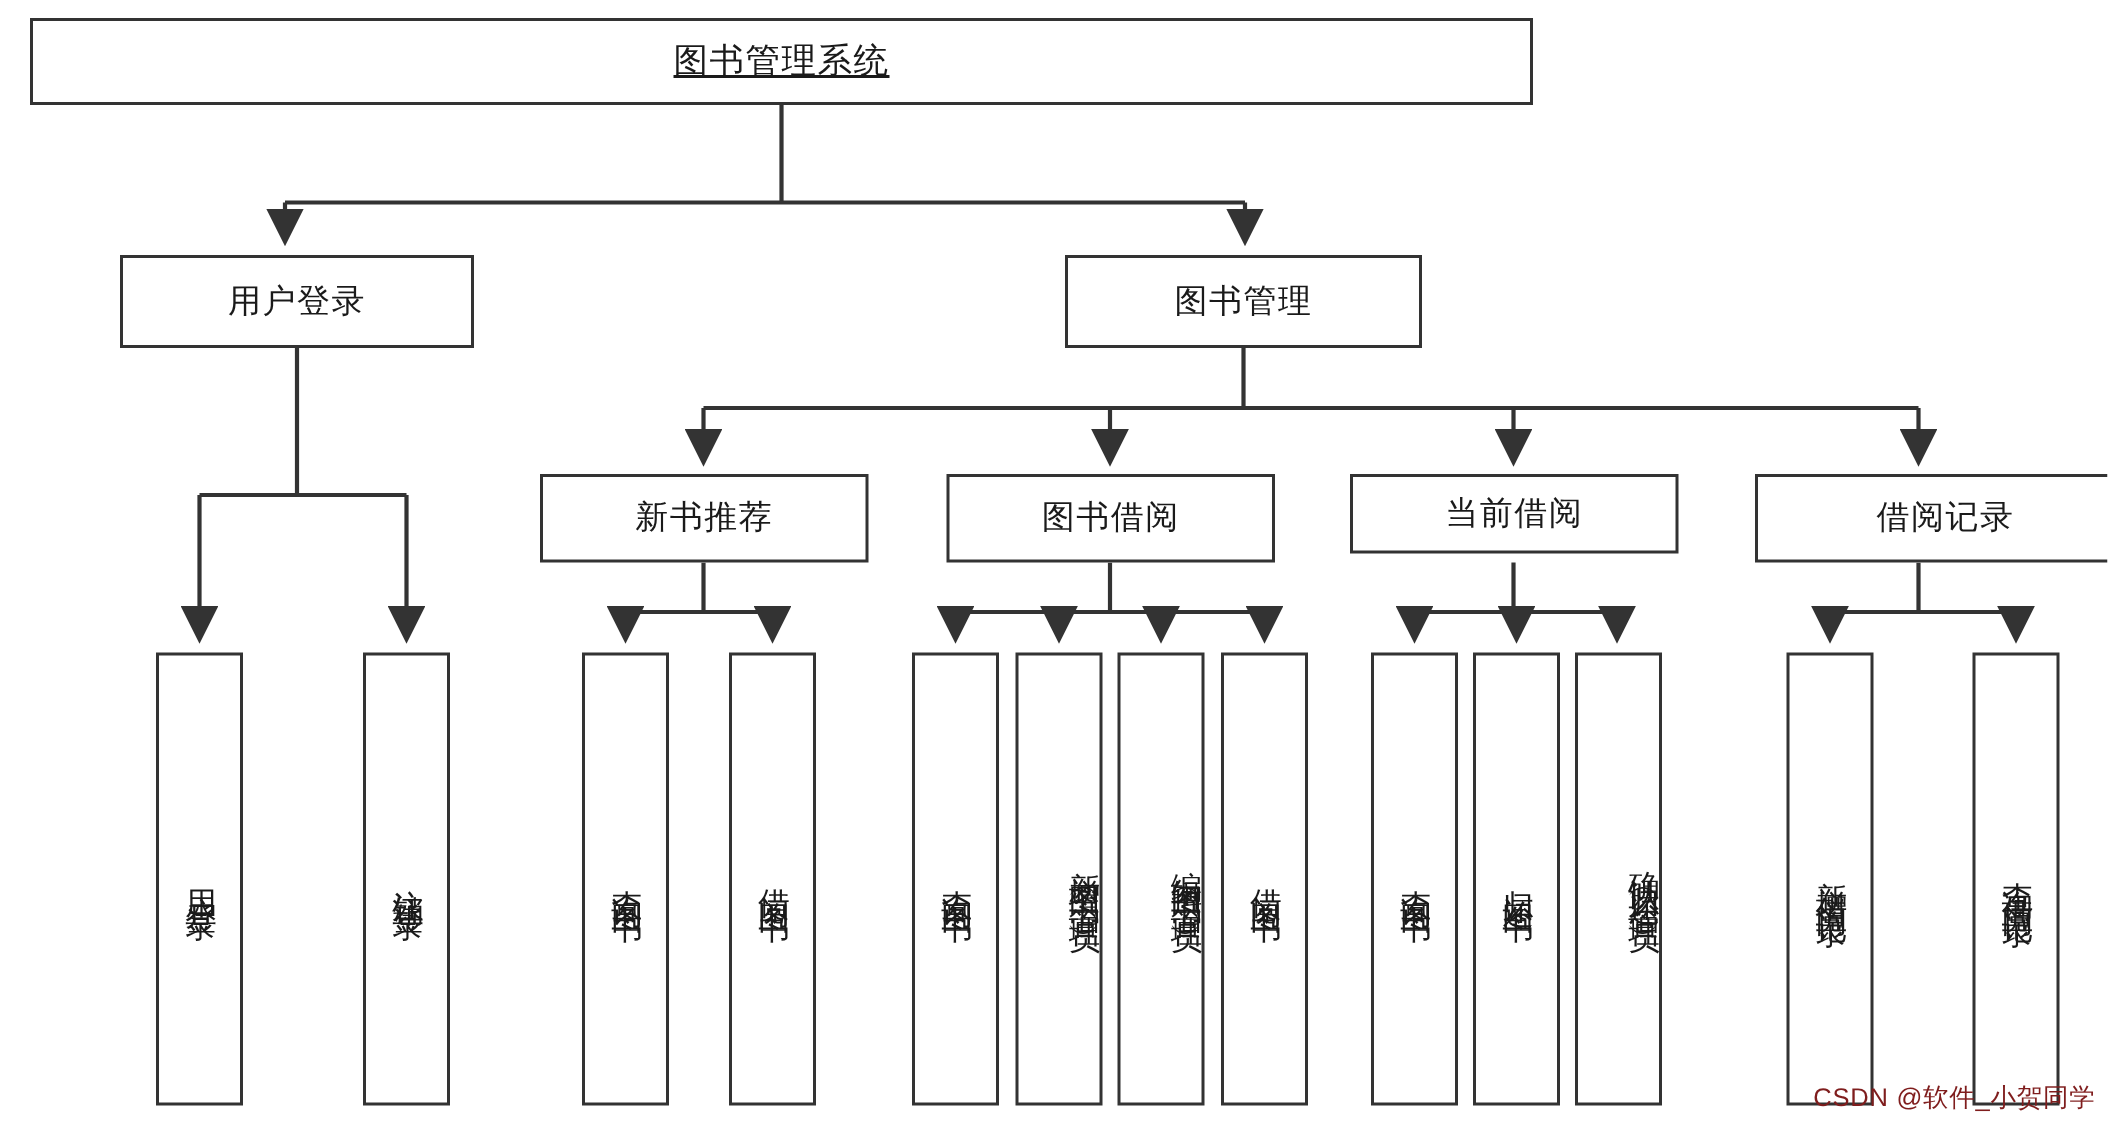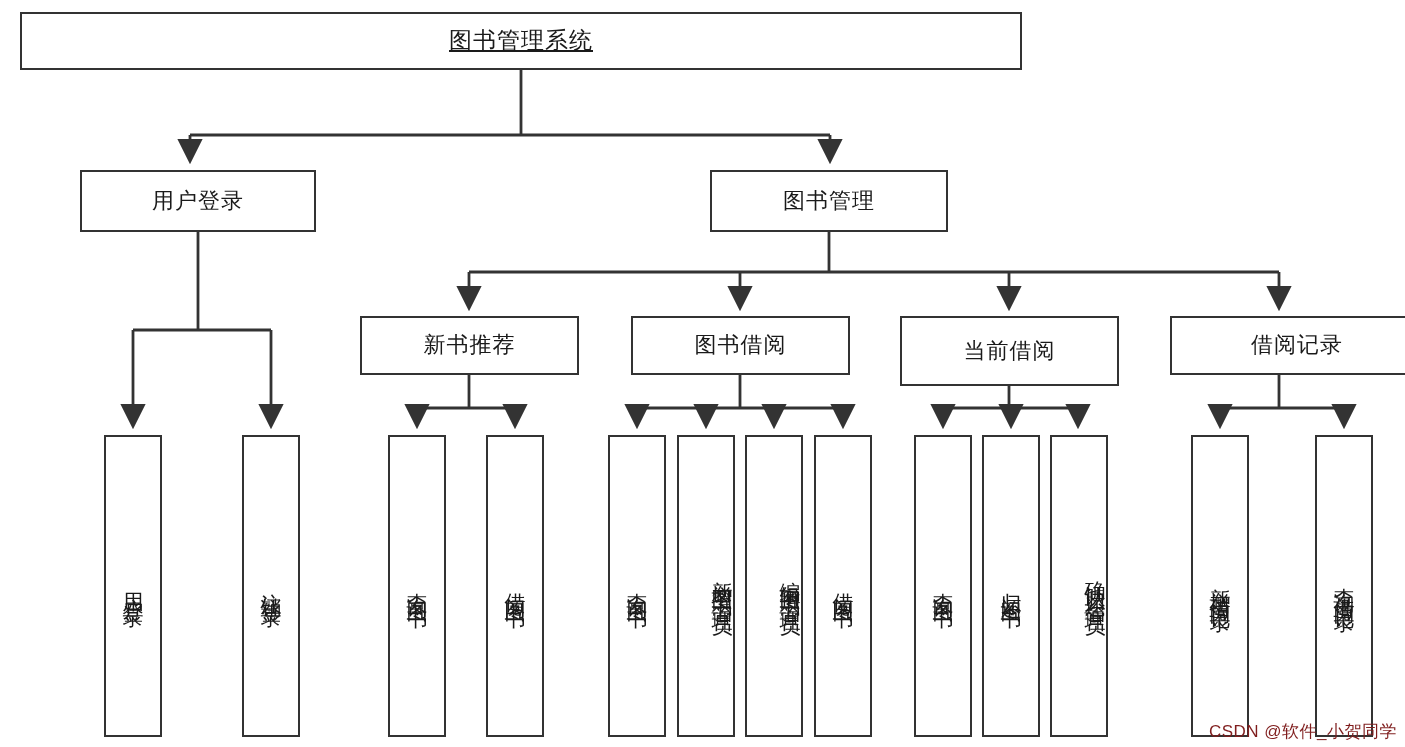--- a/index.html
+++ b/index.html
@@ -142,21 +142,21 @@
   </div>
 
   <div class="node node-h" style="left:710px; top:170px; width:238px; height:62px;">
     <span>图书管理</span>
   </div>
 
   <div class="node node-h" style="left:631px; top:316px; width:219px; height:59px;">
     <span>图书借阅</span>
   </div>
 
-  <div class="node node-h" style="left:900px; top:316px; width:219px; height:70px;">
+  <div class="node node-h" style="left:900px; top:316px; width:219px; height:53px;">
     <span>当前借阅</span>
   </div>
 
   <div class="node node-h" style="left:1170px; top:316px; width:254px; height:59px;">
     <span>借阅记录</span>
   </div>
 
   <div class="node leaf" style="left:104px; top:435px; width:58px; height:302px;">
     <span>用户登录</span>
   </div>

